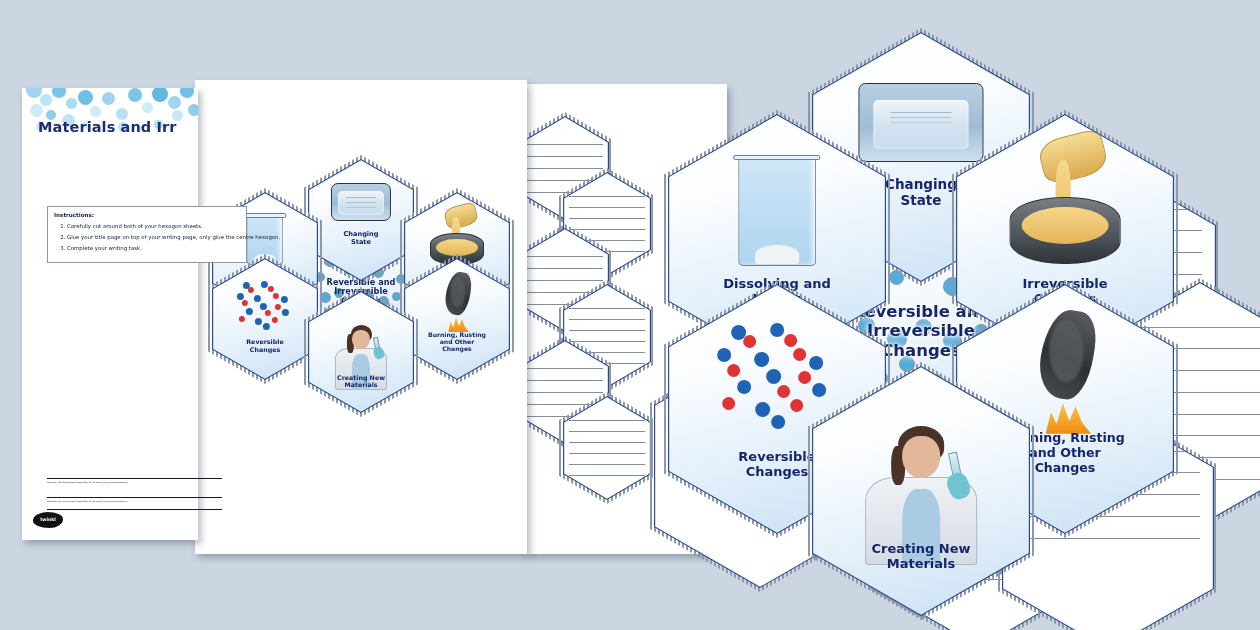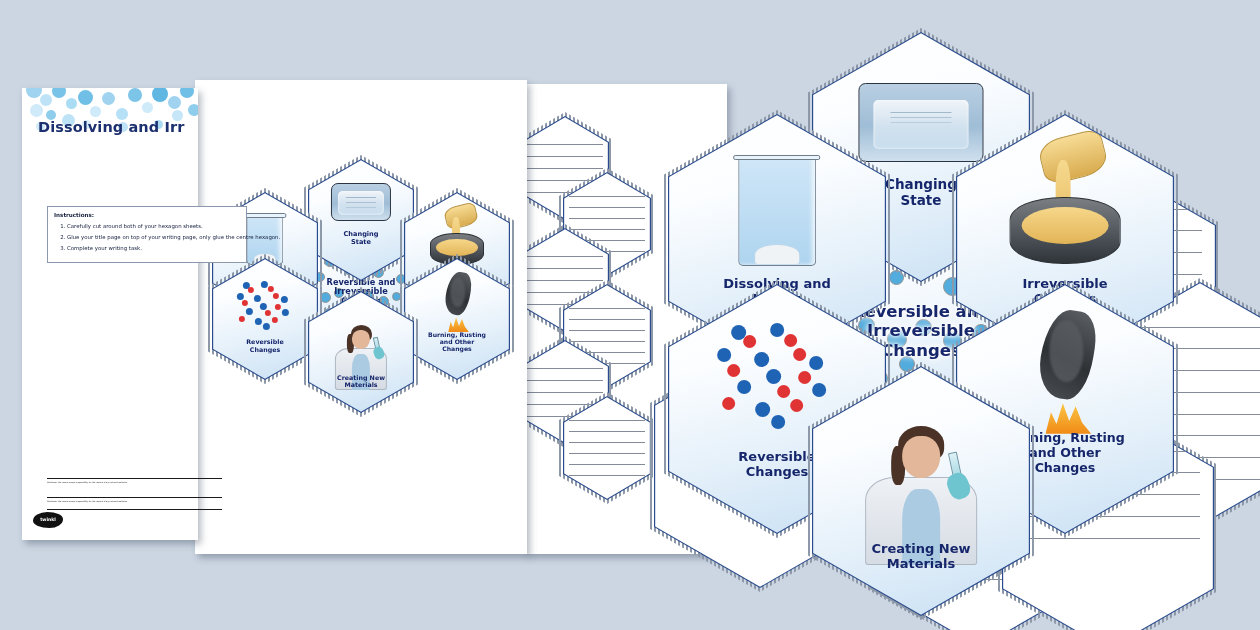--- a/index.html
+++ b/index.html
@@ -403,21 +403,21 @@
       <b class="bb" style="left:146px;top:8px;width:13px;height:13px;background:#9fd3ef"></b>
       <b class="bb" style="left:158px;top:-4px;width:14px;height:14px;background:#6fbfe6"></b>
       <b class="bb" style="left:150px;top:22px;width:11px;height:11px;background:#c7e7f8"></b>
       <b class="bb" style="left:166px;top:16px;width:12px;height:12px;background:#8fcdec"></b>
       <b class="bb" style="left:60px;top:32px;width:9px;height:9px;background:#d6eefb"></b>
       <b class="bb" style="left:96px;top:34px;width:10px;height:10px;background:#bfe3f6"></b>
       <b class="bb" style="left:132px;top:32px;width:9px;height:9px;background:#aadcf3"></b>
       <b class="bb" style="left:14px;top:34px;width:9px;height:9px;background:#cfeaf9"></b>
     </div>
 
-    <div class="p1-title">Dissolving and Irr</div>
+    <div class="p1-title">Materials and Irr</div>
 
     <div class="instr-box">
       <div class="instr-h">Instructions:</div>
       <ol class="instr-ol">
         <li>Carefully cut around both of your hexagon sheets.</li>
         <li>Glue your title page on top of your writing page, only glue the centre hexagon.</li>
         <li>Complete your writing task.</li>
       </ol>
     </div>
 

